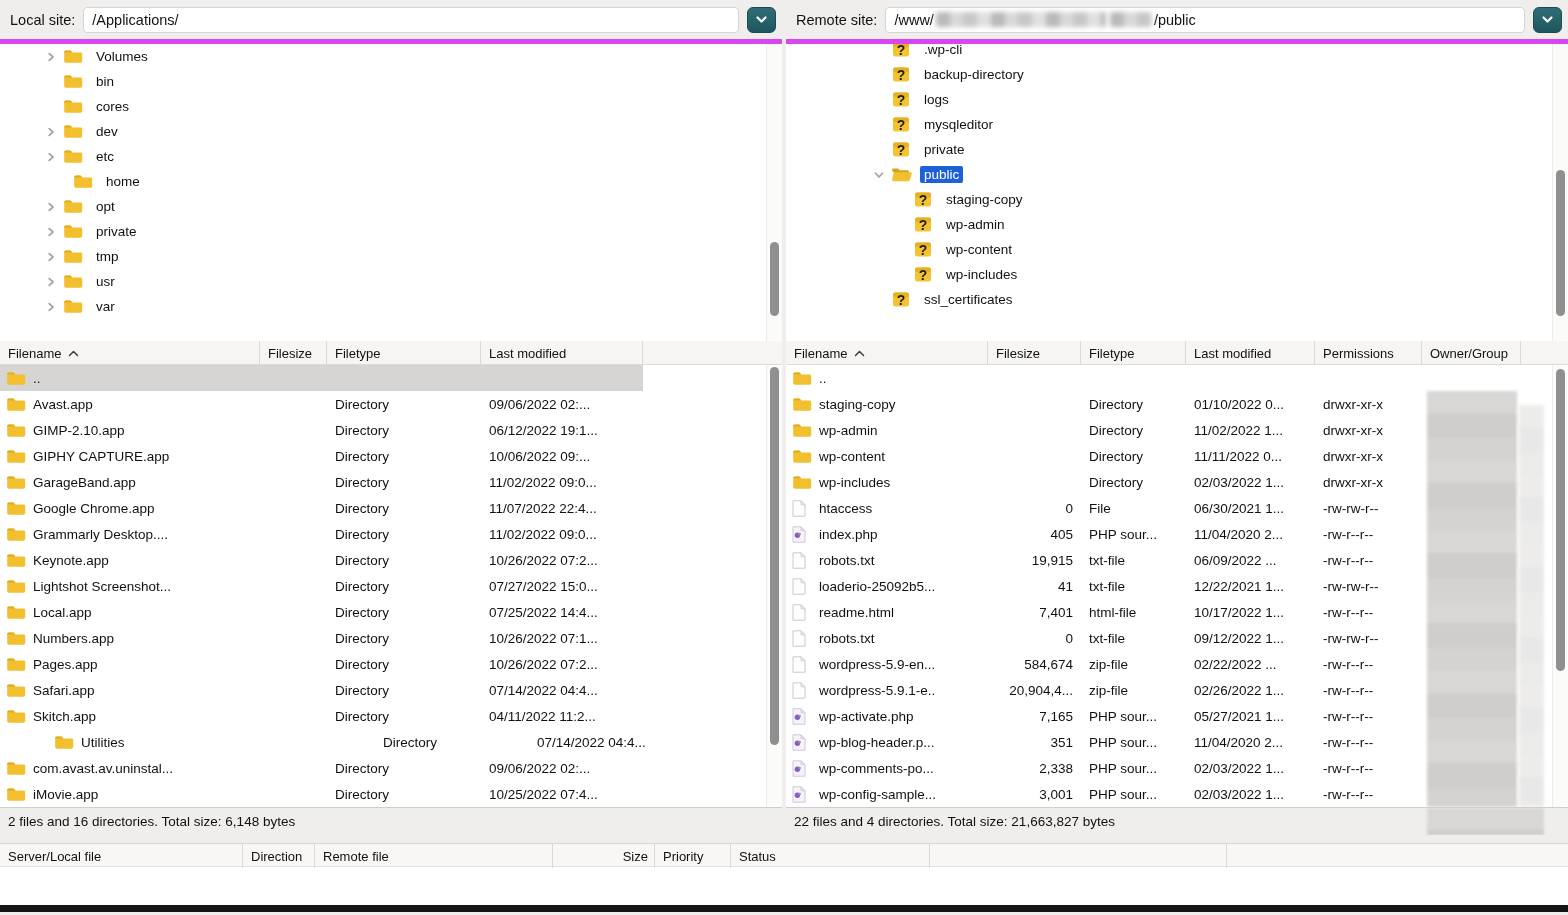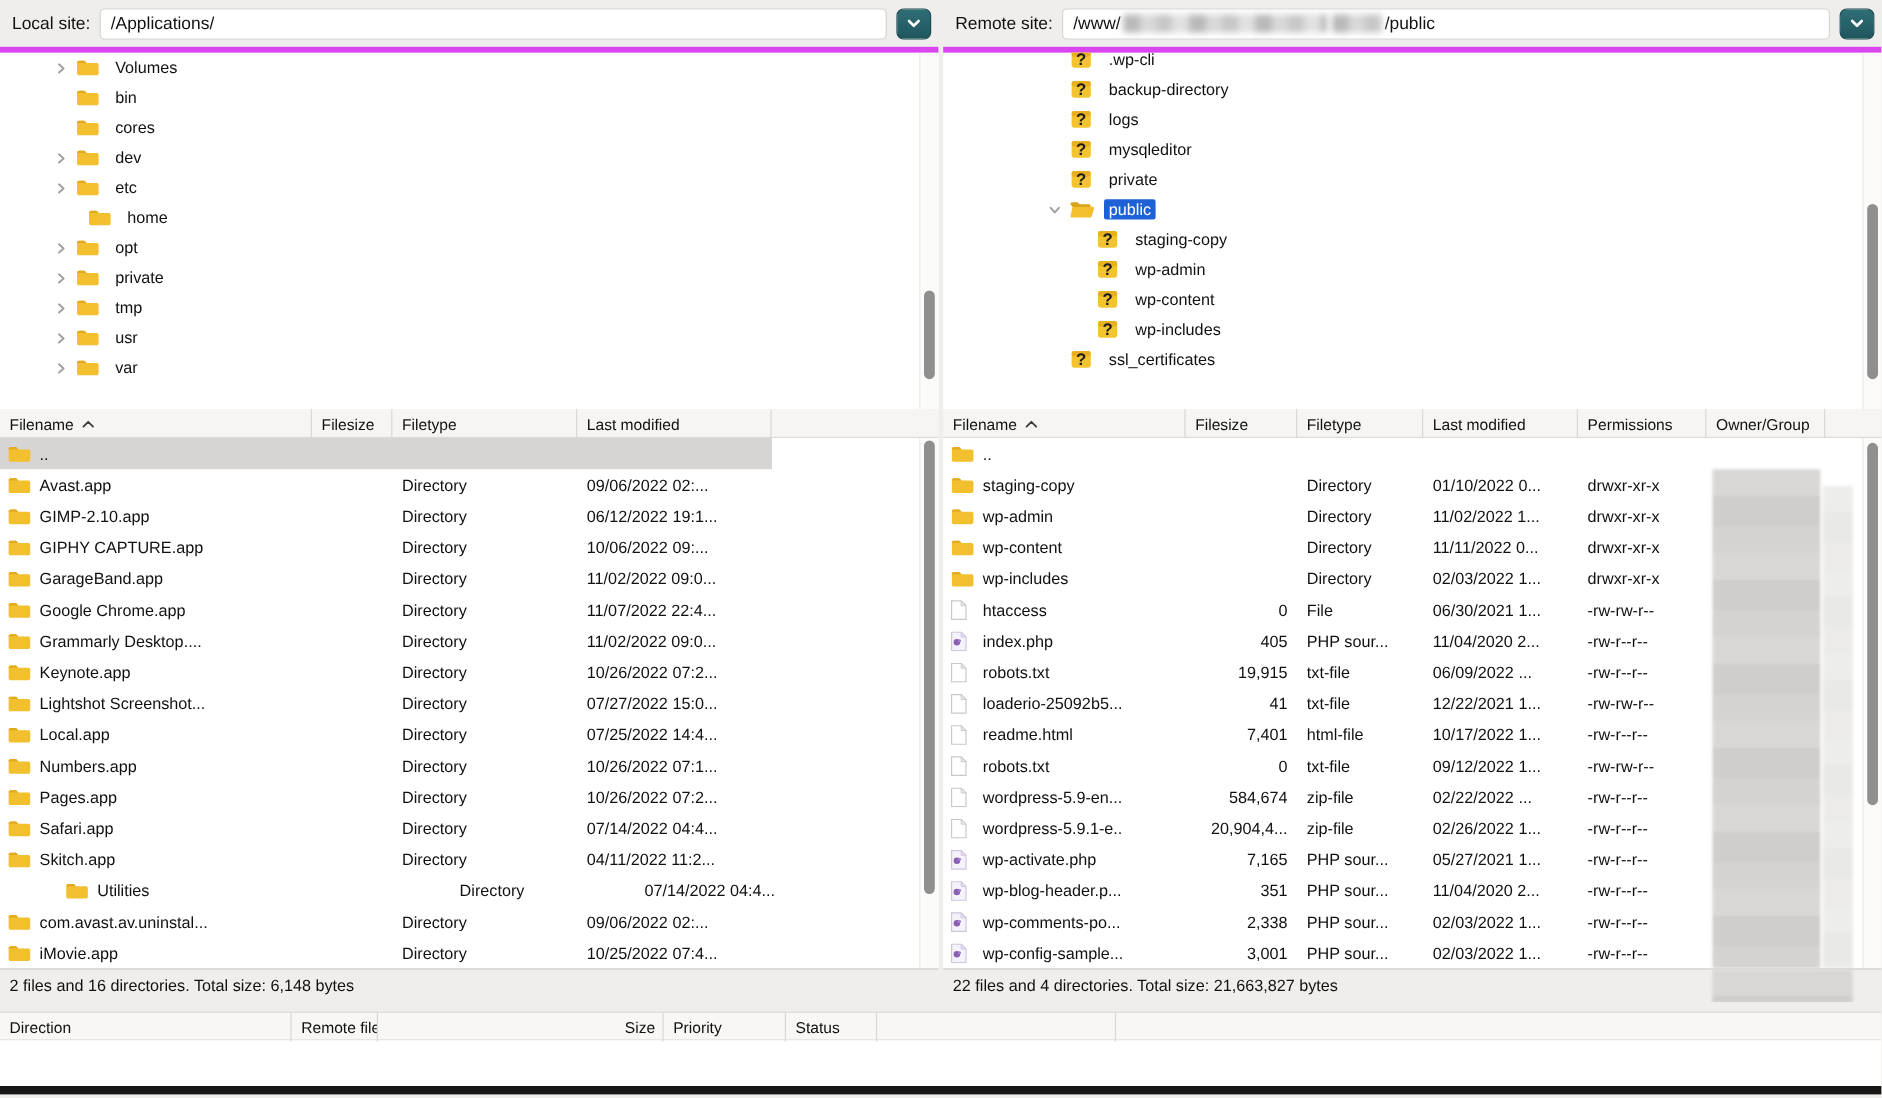--- a/index.html
+++ b/index.html
@@ -946,20 +946,23 @@
     <div class="statusbar">
       <span>22 files and 4 directories. Total size: 21,663,827 bytes</span>
       <div class="redact-block" style="left:641px;top:0;width:117px;height:28px;"></div>
     </div>
   </div>
 </div>
 
 <div class="queue-gap"></div>
 <div class="qhead" id="queue-head" style="grid-template-columns: 243px 72px 238px 102px 76px 199px 297px 1fr;">
     <div class="hcell">
+      <span>Server/Local file</span>
+    </div>
+    <div class="hcell">
       <span>Direction</span>
     </div>
     <div class="hcell">
       <span>Remote file</span>
     </div>
     <div class="hcell" style="justify-content: flex-end;">
       <span>Size</span>
     </div>
     <div class="hcell">
       <span>Priority</span>

